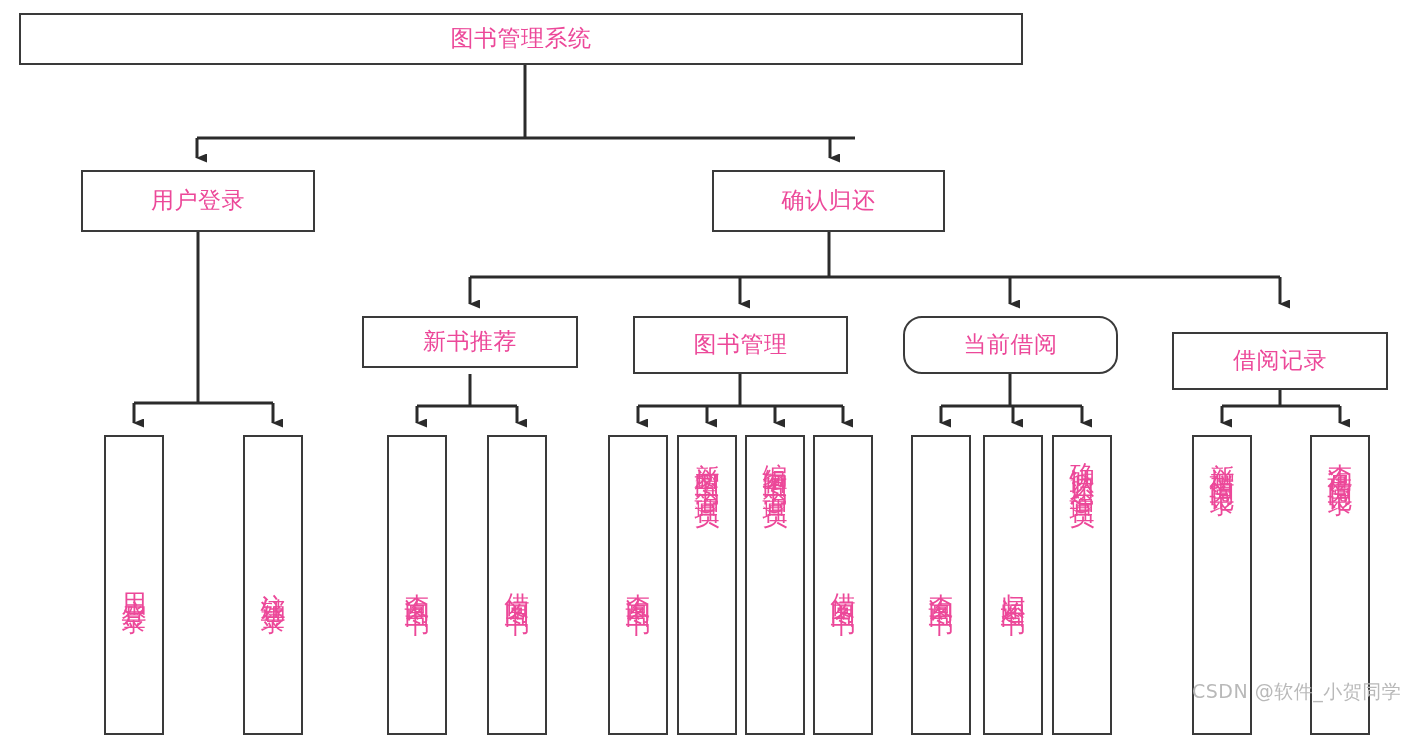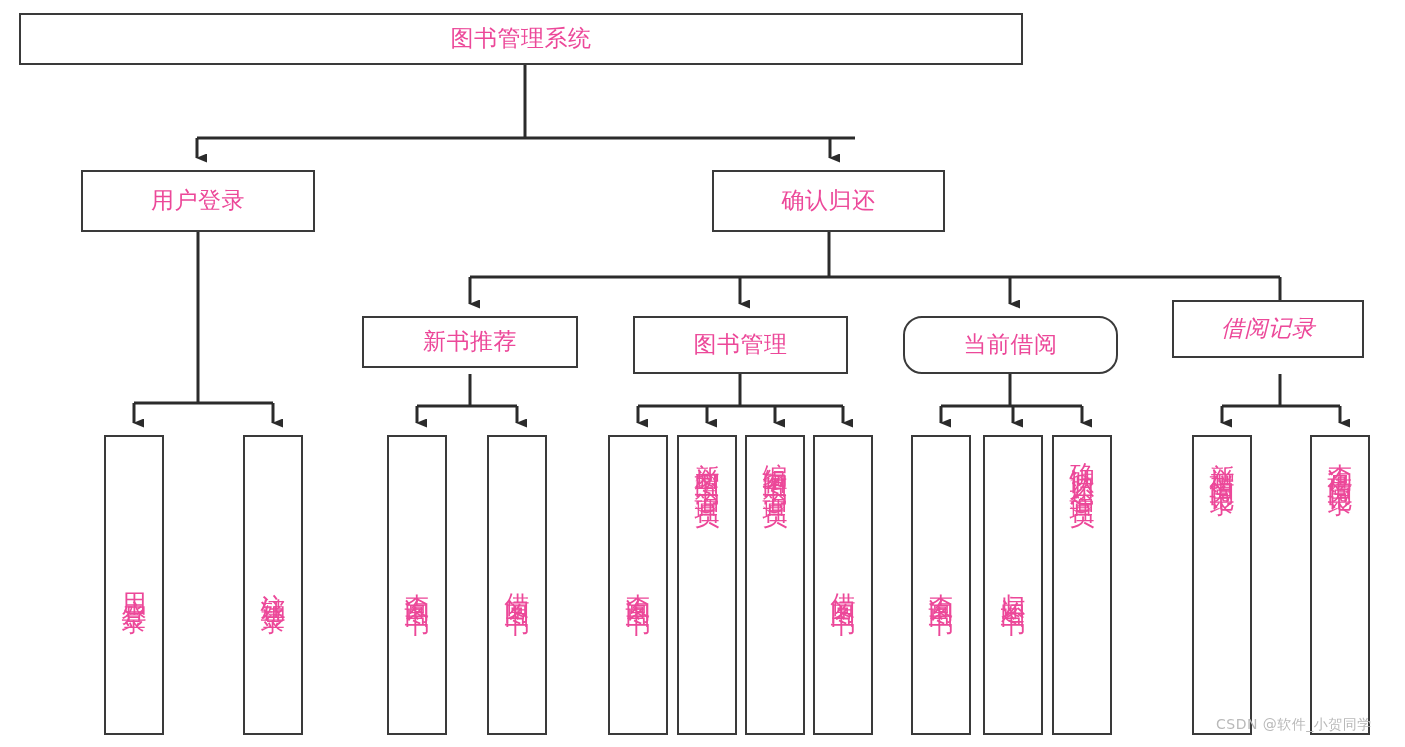--- a/index.html
+++ b/index.html
@@ -55,26 +55,25 @@
     letter-spacing: 6px;
     line-height: 1;
   }
   .node-box.v-mid {
     align-items: center;
     padding-top: 0;
   }
   .watermark {
     position: absolute;
     left: 1192px;
-    top: 716px;
-    font-size: 14px;
+    top: 679px;
+    font-size: 19px;
     color: #b9b9b9;
     white-space: nowrap;
     letter-spacing: 0.5px;
-    padding-left: 24px;
   }
 </style>
 </head>
 <body>
 
 <div id="diagram-root">
 
   <svg class="connector-layer" viewBox="0 0 1405 747" xmlns="http://www.w3.org/2000/svg">
     <defs>
       <marker id="arrowhead" markerWidth="9" markerHeight="11" refX="4.5" refY="10" orient="auto" markerUnits="userSpaceOnUse">
@@ -142,21 +141,21 @@
 
   <div class="node-box" style="left: 362px; top: 316px; width: 216px; height: 52px;">
     <span class="node-label">新书推荐</span>
   </div>
   <div class="node-box" style="left: 633px; top: 316px; width: 215px; height: 58px;">
     <span class="node-label">图书管理</span>
   </div>
   <div class="node-box" style="left: 903px; top: 316px; width: 215px; height: 58px; border-radius: 19px;">
     <span class="node-label">当前借阅</span>
   </div>
-  <div class="node-box" style="left: 1172px; top: 300px; width: 192px; height: 58px; font-style: italic;">
+  <div class="node-box" style="left: 1172px; top: 332px; width: 216px; height: 58px;">
     <span class="node-label">借阅记录</span>
   </div>
 
   <div class="node-box vertical v-mid" style="left: 104px; top: 435px; width: 60px; height: 300px;">
     <span class="node-label">用户登录</span>
   </div>
   <div class="node-box vertical v-mid" style="left: 243px; top: 435px; width: 60px; height: 300px;">
     <span class="node-label">注销登录</span>
   </div>
   <div class="node-box vertical v-mid" style="left: 387px; top: 435px; width: 60px; height: 300px;">

